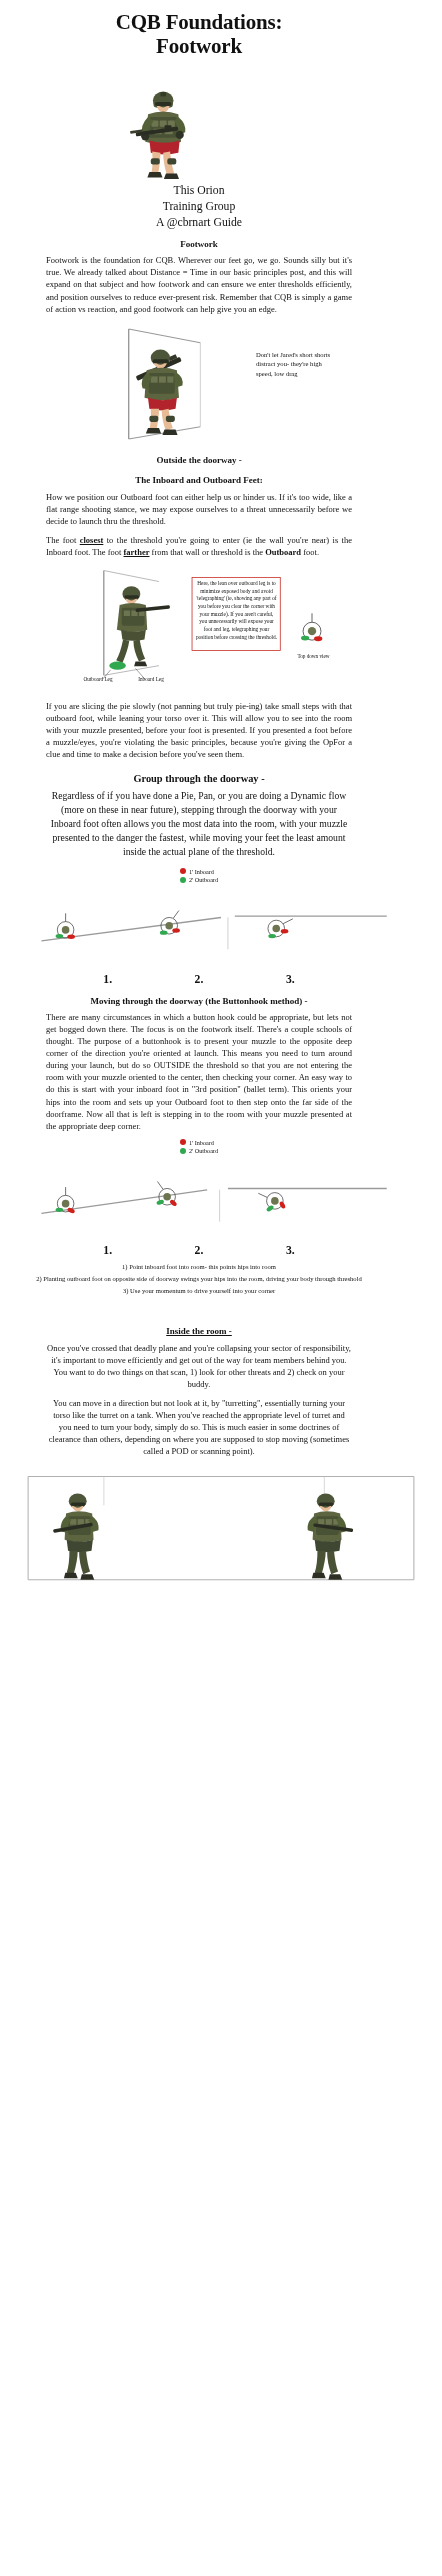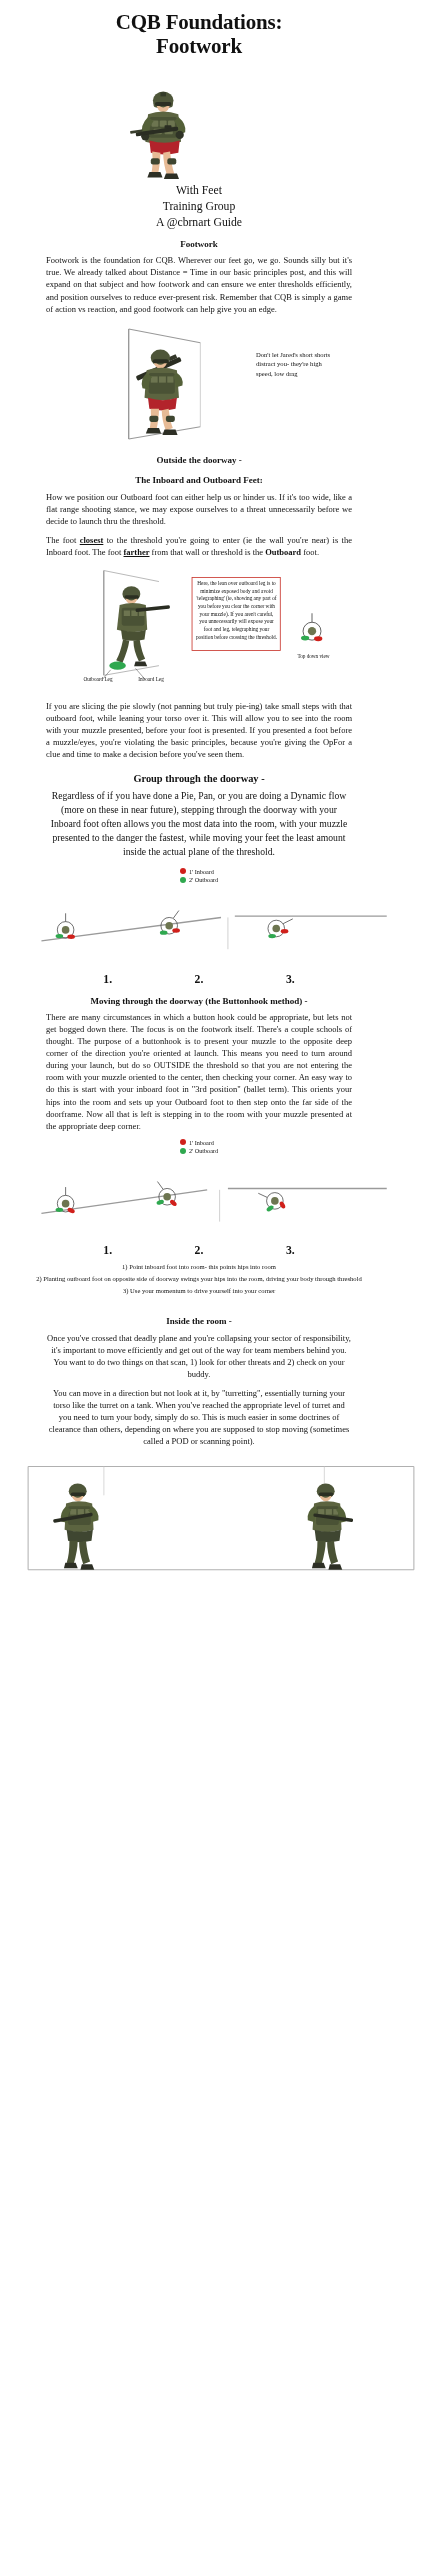--- a/index.html
+++ b/index.html
@@ -156,21 +156,21 @@
 
       <rect x="218" y="140" width="13" height="9" rx="3" fill="#3f4631"></rect>
       <rect x="242" y="140" width="13" height="9" rx="3" fill="#3f4631"></rect>
 
       <path d="M216 160 h16 l3 8 h-22z" fill="#2d2f25"></path>
       <path d="M240 162 h16 l3 8 h-22z" fill="#2d2f25"></path>
     </svg>
   </div>
 
   <div class="subtitle">
-    <span>With Feet</span><br>
+    <span>This Orion</span><br>
     <span>Training Group</span>
   </div>
   <div class="subtitle2">A @cbrnart Guide</div>
 
   <div class="section-head">Footwork</div>
   <p class="body">Footwork is the foundation for CQB. Wherever our feet go, we go. Sounds silly but it's true. We already talked about Distance = Time in our basic principles post, and this will expand on that subject and how footwork and can ensure we enter thresholds efficiently, and position ourselves to reduce ever-present risk. Remember that CQB is simply a game of action vs reaction, and good footwork can help give you an edge.</p>
 
   <div class="illus" style="height:124px;">
     <svg width="442" height="124" viewBox="0 0 640 180">
 
@@ -368,21 +368,21 @@
   <div class="numrow" style="padding:0 62px;">
     <span>1.</span>
     <span>2.</span>
     <span>3.</span>
   </div>
 
   <div class="tiny-note" style="margin-top:5.5px;">1) Point inboard foot into room- this points hips into room</div>
   <div class="tiny-note">2) Planting outboard foot on opposite side of doorway swings your hips into the room, driving your body through threshold</div>
   <div class="tiny-note">3) Use your momentum to drive yourself into your corner</div>
 
-  <div class="section-head" style="margin-top:20px;">Inside the room -</div>
+  <div class="section-head" style="margin-top:30px;text-decoration:underline;">Inside the room -</div>
   <p class="body center">Once you've crossed that deadly plane and you're collapsing your sector of responsibility, it's important to move efficiently and get out of the way for team members behind you. You want to do two things on that scan, 1) look for other threats and 2) check on your buddy.</p>
   <p class="body center">You can move in a direction but not look at it, by "turretting", essentially turning your torso like the turret on a tank. When you've reached the appropriate level of turret and you need to turn your body, simply do so. This is much easier in some doctrines of clearance than others, depending on where you are supposed to stop moving (sometimes called a POD or scanning point).</p>
 
   <div class="illus" style="height:124px;">
     <svg width="442" height="124" viewBox="0 0 640 180">
 
       <line x1="40" y1="18" x2="600" y2="18" stroke="#b0b0b0" stroke-width="1.5"></line>
       <line x1="40" y1="18" x2="40" y2="168" stroke="#b0b0b0" stroke-width="1.5"></line>
       <line x1="600" y1="18" x2="600" y2="168" stroke="#b0b0b0" stroke-width="1.5"></line>
       <line x1="40" y1="168" x2="600" y2="168" stroke="#b0b0b0" stroke-width="1.5"></line>

